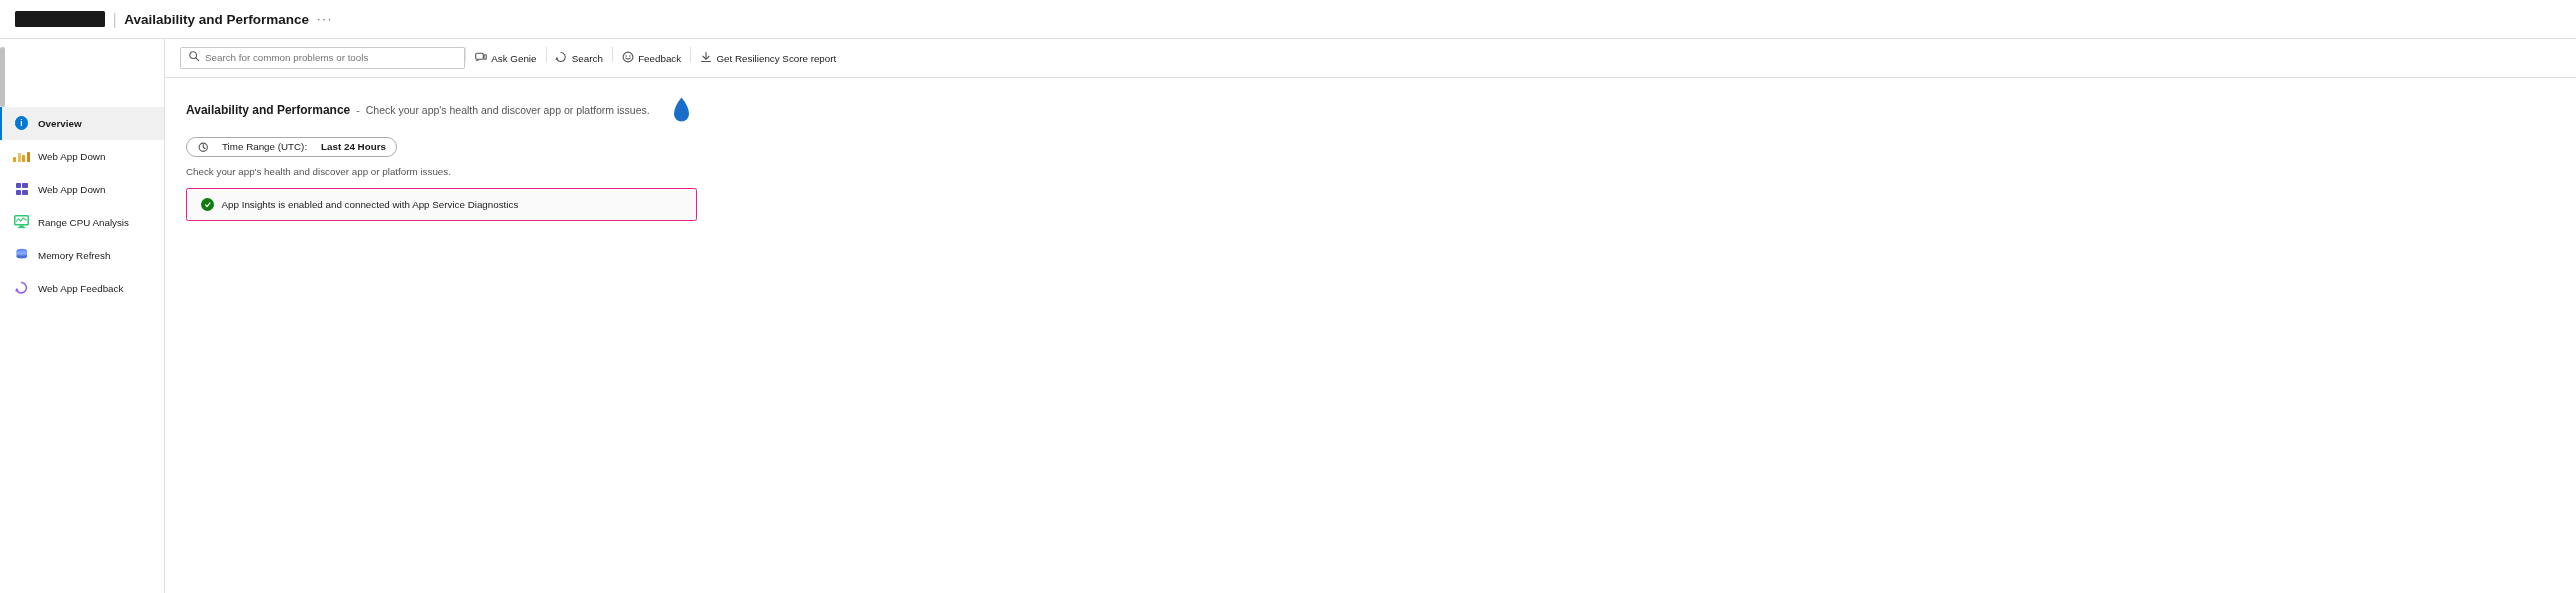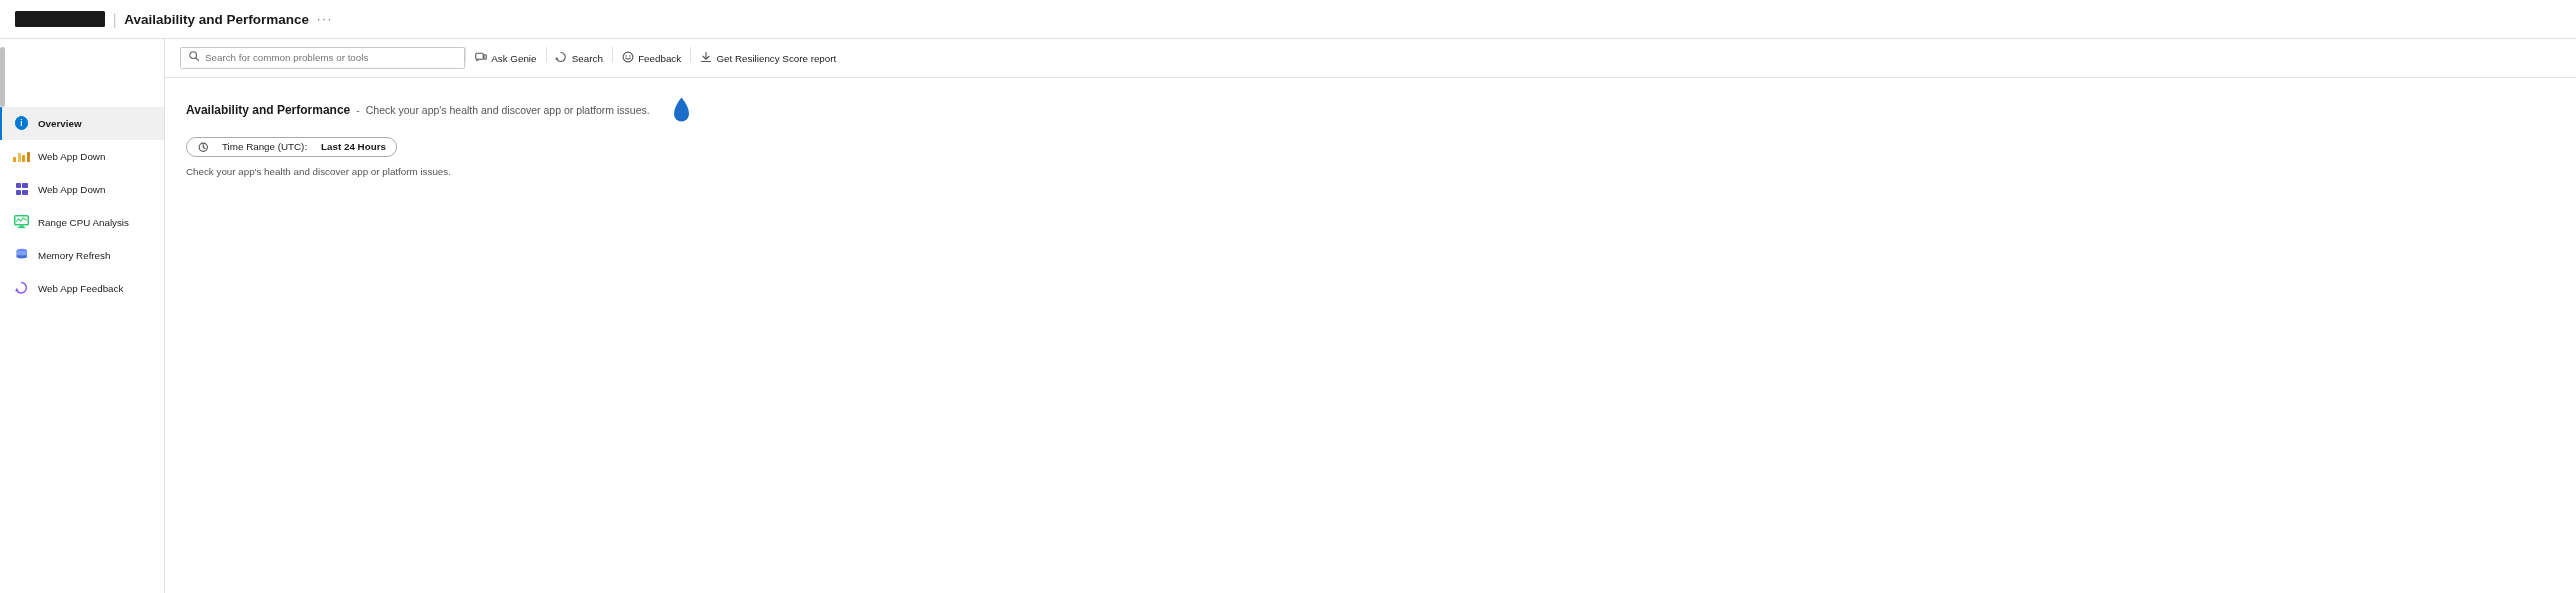--- a/index.html
+++ b/index.html
@@ -418,17 +418,25 @@
         <svg width="10.5" height="10.5" viewBox="0 0 14 14" fill="none">
           <circle cx="7" cy="7" r="5.5" stroke="#555" stroke-width="1.5"></circle>
           <polyline points="7,3.5 7,7 9.5,9" stroke="#555" stroke-width="1.5" stroke-linecap="round" stroke-linejoin="round" fill="none"></polyline>
         </svg>
         <span>Time Range (UTC):</span>
         <strong>Last 24 Hours</strong>
       </button>
 
       <p class="subtitle">Check your app's health and discover app or platform issues.</p>
 
+      <div class="app-insights-banner">
+        <div class="check-circle">
+          <svg viewBox="0 0 10 10" fill="none">
+            <polyline points="2,5 4,7.5 8,2.5" stroke="white" stroke-width="1.5" stroke-linecap="round" stroke-linejoin="round"></polyline>
+          </svg>
+        </div>
+        <span>App Insights is enabled and connected with App Service Diagnostics</span>
+      </div>
     </div>
   </div>
 
 </div>
 
 
 </body></html>

